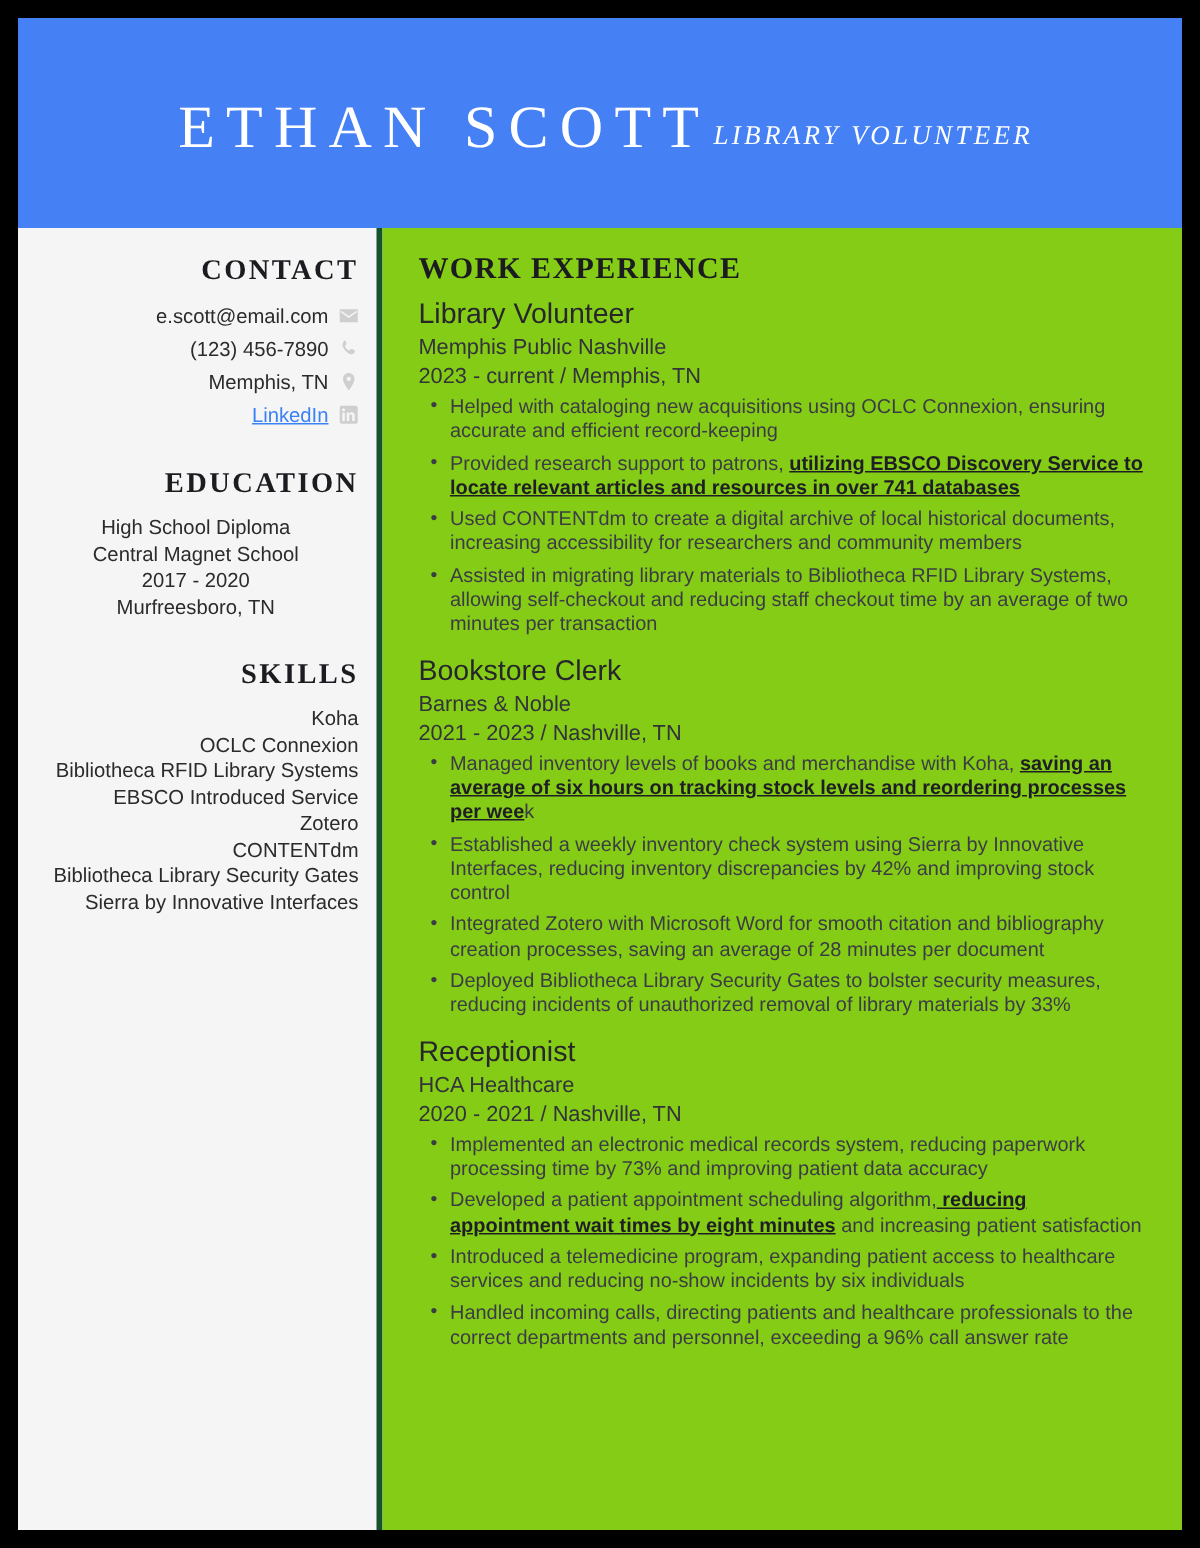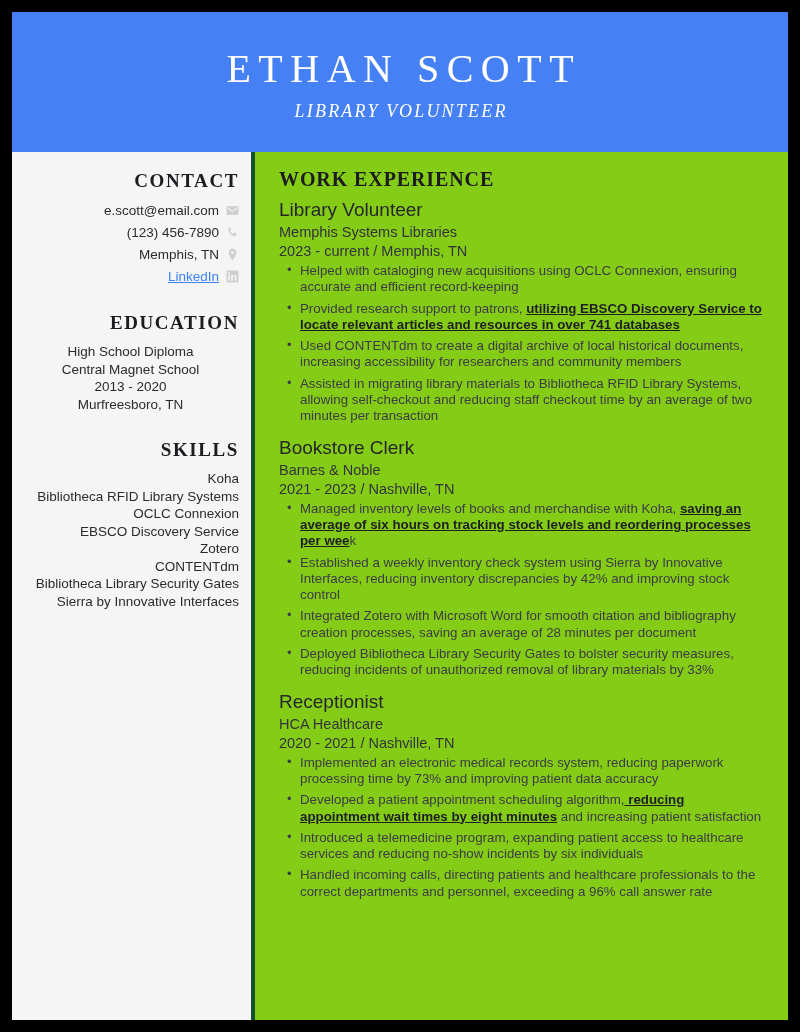--- a/index.html
+++ b/index.html
@@ -20,21 +20,21 @@
     width: 776px;
     height: 1008px;
     background: #ffffff;
     overflow: hidden;
   }
   
   .banner {
     height: 140px;
     background: #4680f5;
     display: flex;
-    flex-direction: column;
+    flex-direction: row;
     align-items: center;
     justify-content: center;
     box-sizing: border-box;
     padding-top: 6px;
   }
   .banner-name {
     font-family: "Liberation Serif", serif;
     font-size: 40px;
     font-weight: 400;
     color: #ffffff;
@@ -235,47 +235,47 @@
               </span>
             </div>
           </div>
       </div>
 
       <div class="side-block education">
         <div class="side-heading">EDUCATION</div>
         <div id="education-list">
             <div class="side-line">High School Diploma</div>
             <div class="side-line">Central Magnet School</div>
-            <div class="side-line">2013 - 2020</div>
+            <div class="side-line">2017 - 2020</div>
             <div class="side-line">Murfreesboro, TN</div>
           </div>
       </div>
 
       <div class="side-block">
         <div class="side-heading">SKILLS</div>
         <div id="skills-list">
             <div class="skill-line">Koha</div>
+            <div class="skill-line">OCLC Connexion</div>
             <div class="skill-line">Bibliotheca RFID Library Systems</div>
-            <div class="skill-line">OCLC Connexion</div>
-            <div class="skill-line">EBSCO Discovery Service</div>
+            <div class="skill-line">EBSCO Introduced Service</div>
             <div class="skill-line">Zotero</div>
             <div class="skill-line">CONTENTdm</div>
             <div class="skill-line">Bibliotheca Library Security Gates</div>
             <div class="skill-line">Sierra by Innovative Interfaces</div>
           </div>
       </div>
 
     </aside>
 
     <section class="main">
       <div class="main-heading">WORK EXPERIENCE</div>
       <div id="jobs-list">
           <div class="job">
             <div class="job-title">Library Volunteer</div>
-            <div class="job-company">Memphis Systems Libraries</div>
+            <div class="job-company">Memphis Public Nashville</div>
             <div class="job-meta"><span>2023 - current</span><span class="sep">/</span><span>Memphis, TN</span></div>
             <ul class="bullets">
               <li><span>Helped with cataloging new acquisitions using OCLC Connexion, ensuring accurate and efficient record-keeping</span></li>
               <li><span>Provided research support to patrons, </span><em>utilizing EBSCO Discovery Service to locate relevant articles and resources in over 741 databases</em></li>
               <li><span>Used CONTENTdm to create a digital archive of local historical documents, increasing accessibility for researchers and community members</span></li>
               <li><span>Assisted in migrating library materials to Bibliotheca RFID Library Systems, allowing self-checkout and reducing staff checkout time by an average of two minutes per transaction</span></li>
             </ul>
           </div>
           <div class="job">
             <div class="job-title">Bookstore Clerk</div>

